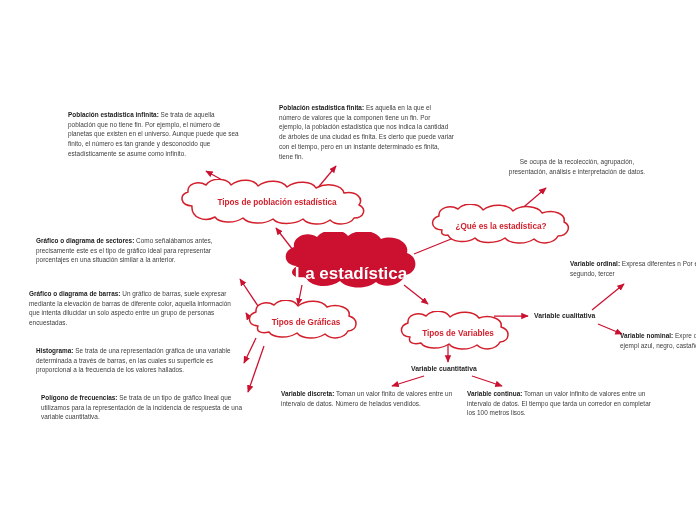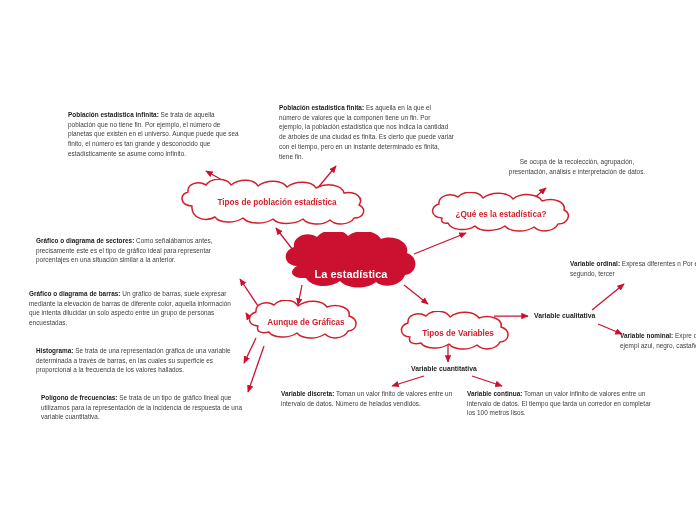--- a/index.html
+++ b/index.html
@@ -73,21 +73,21 @@
     font-weight: bold;
     white-space: nowrap;
     text-align: center;
   }
   .node.outline .node-text {
     color: #d21f2b;
     font-size: 8.2px;
   }
   .node.filled .node-text {
     color: #ffffff;
-    font-size: 11px;
+    font-size: 17px;
     text-shadow: 0 0 1px rgba(0,0,0,0.15);
     margin-top: 25px;
   }
 </style>
 </head>
 <body>
 
 <div id="canvas">
 
   <svg id="links" viewBox="0 0 696 520" xmlns="http://www.w3.org/2000/svg">
@@ -180,38 +180,38 @@
     <svg class="cloud-svg" width="206" height="46" viewBox="0 0 206 46" xmlns="http://www.w3.org/2000/svg">
       <path d="M18,27 C6,26 5,16 14,13 C13,5 24,1 32,6 C38,-2 53,-1 57,6
                C66,-1 80,0 84,7 C93,0 108,1 113,8 C122,1 138,2 142,9
                C153,3 168,6 170,14 C182,12 190,19 185,26 C193,30 190,39 180,39
                C176,46 162,47 156,41 C148,47 134,46 129,40 C120,46 104,46 99,40
                C90,46 74,45 69,39 C60,45 45,44 41,38 C30,44 17,38 18,27 Z" fill="#ffffff" stroke="#d21f2b" stroke-width="1.5" stroke-linejoin="round"></path>
     </svg>
     <span class="node-text">Tipos de población estadística</span>
   </div>
 
-  <div class="node outline" style="left:428px; top:192px; width:146px; height:44px;">
+  <div class="node outline" style="left:428px; top:204px; width:146px; height:44px;">
     <svg class="cloud-svg" width="146" height="44" viewBox="0 0 146 44" xmlns="http://www.w3.org/2000/svg">
       <path d="M14,26 C2,25 2,15 11,12 C10,4 22,0 30,5 C36,-2 51,-1 55,6
                C64,-1 80,0 85,7 C94,0 110,2 114,9 C126,5 138,10 136,18
                C144,22 140,32 130,32 C126,40 112,41 106,35 C97,41 82,40 77,34
                C68,40 52,40 47,34 C38,40 23,38 20,31 C14,32 13,29 14,26 Z" fill="#ffffff" stroke="#d21f2b" stroke-width="1.5" stroke-linejoin="round"></path>
     </svg>
     <span class="node-text">¿Qué es la estadística?</span>
   </div>
 
   <div class="node outline" style="left:245px; top:300px; width:122px; height:44px;">
     <svg class="cloud-svg" width="122" height="44" viewBox="0 0 122 44" xmlns="http://www.w3.org/2000/svg">
       <path d="M13,26 C2,25 2,15 11,12 C10,4 21,0 29,5 C35,-2 49,-1 53,6
                C62,-1 77,0 82,7 C93,3 106,8 104,16 C114,19 113,30 103,31
                C99,39 86,40 80,34 C71,40 57,39 52,33 C43,39 28,38 24,32
                C15,34 11,31 13,26 Z" fill="#ffffff" stroke="#d21f2b" stroke-width="1.5" stroke-linejoin="round"></path>
     </svg>
-    <span class="node-text">Aunque de Gráficas</span>
+    <span class="node-text">Tipos de Gráficas</span>
   </div>
 
   <div class="node outline" style="left:398px; top:311px; width:120px; height:44px;">
     <svg class="cloud-svg" width="120" height="44" viewBox="0 0 120 44" xmlns="http://www.w3.org/2000/svg">
       <path d="M12,26 C1,25 1,15 10,12 C9,4 20,0 28,5 C34,-2 48,-1 52,6
                C61,-1 76,0 81,7 C92,3 105,8 103,16 C113,19 112,30 102,31
                C98,39 85,40 79,34 C70,40 56,39 51,33 C42,39 27,38 23,32
                C14,34 10,31 12,26 Z" fill="#ffffff" stroke="#d21f2b" stroke-width="1.5" stroke-linejoin="round"></path>
     </svg>
     <span class="node-text">Tipos de Variables</span>

